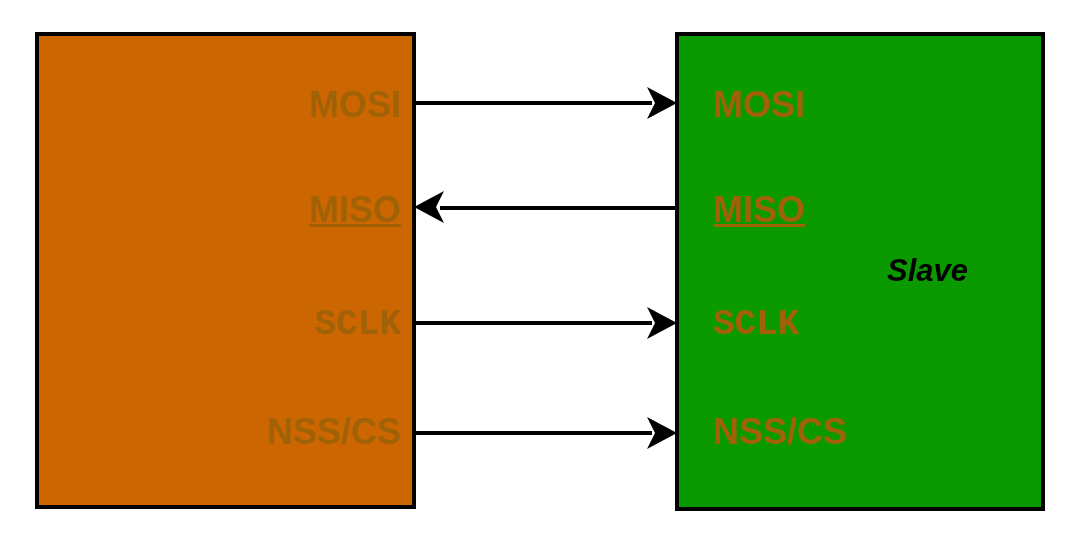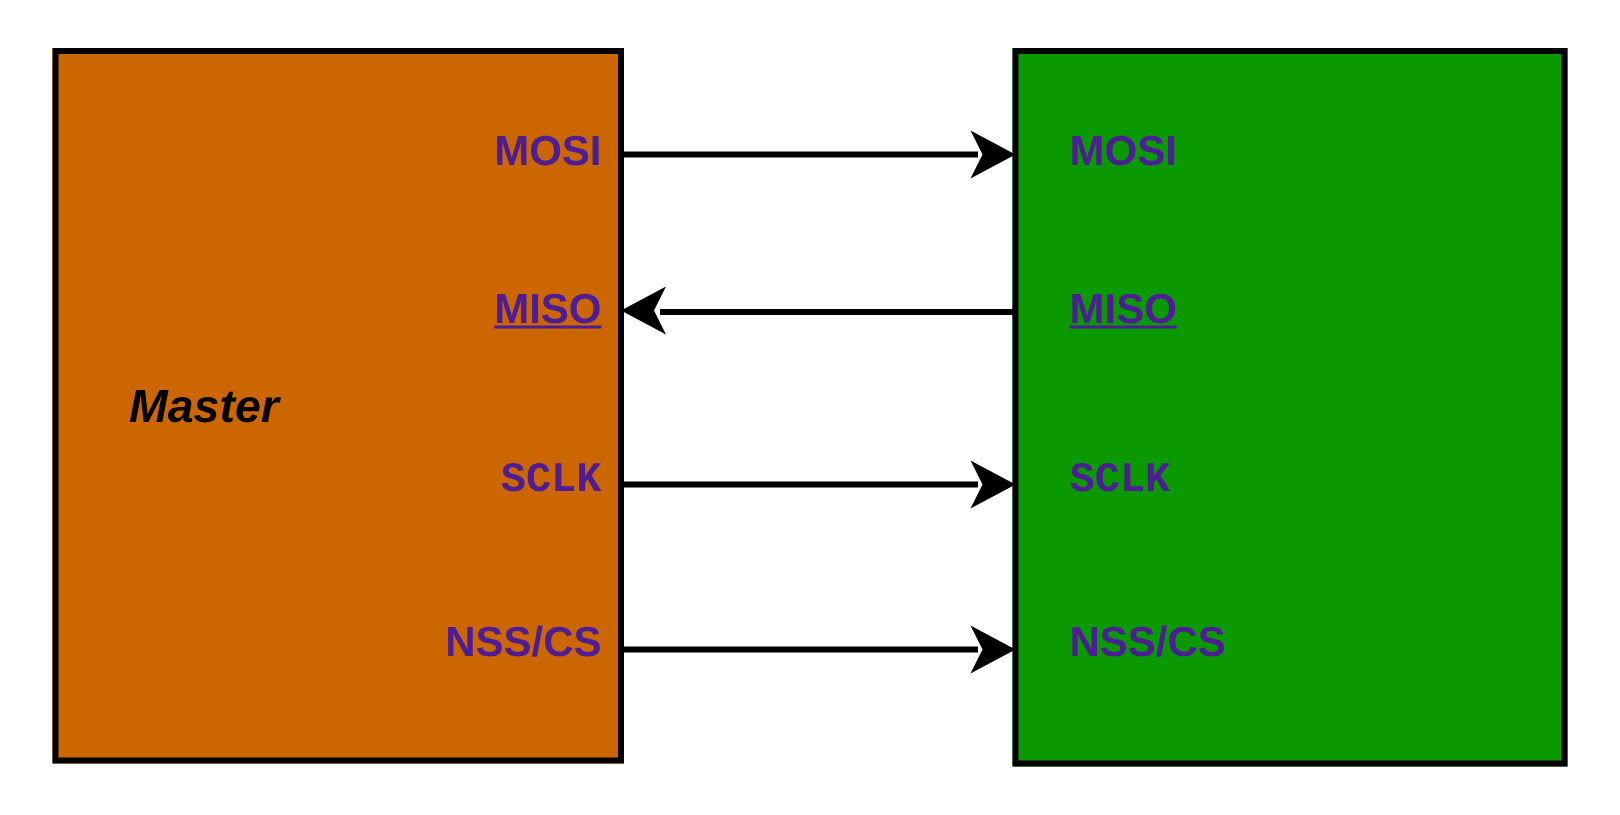--- a/index.html
+++ b/index.html
@@ -47,22 +47,22 @@
     white-space: nowrap;
     line-height: 1;
   }
   #master-role-label { left: 86px;  top: 255px; }
   #slave-role-label  { left: 887px; top: 255px; }
 
   
   .pin-label {
     position: absolute;
     font-weight: bold;
-    font-size: 28px;
-    color: #4c1d95;
+    font-size: 36px;
+    color: #a16207;
     white-space: nowrap;
     line-height: 1;
     height: 32px;
   }
   
   .pin-label.master {
     right: 679px; 
     text-align: right;
   }
   
@@ -99,29 +99,29 @@
   .arrow-right-2 { left: 645px; top: 306px; }
   .arrow-right-3 { left: 645px; top: 416px; }
 </style>
 </head>
 <body>
 
 <div id="canvas">
 
   <div id="master-box" class="device-box"></div>
 
-  <div id="master-role-label" class="role-label">Master</div>
 
   <div class="pin-label master pin-row-0">MOSI</div>
   <div class="pin-label master pin-row-1">MISO</div>
   <div class="pin-label master pin-row-2">SCLK</div>
   <div class="pin-label master pin-row-3">NSS/CS</div>
 
   <div id="slave-box" class="device-box"></div>
 
+  <div id="slave-role-label" class="role-label">Slave</div>
 
   <div class="pin-label slave pin-row-0">MOSI</div>
   <div class="pin-label slave pin-row-1">MISO</div>
   <div class="pin-label slave pin-row-2">SCLK</div>
   <div class="pin-label slave pin-row-3">NSS/CS</div>
 
   <div class="wire wire-0"></div>
   <div class="arrowhead arrow-right-0">
     <svg width="32" height="34" viewBox="0 0 32 34">
       <path d="M 32 17 L 2 1 L 10 17 L 2 33 Z" fill="#000000"></path>

